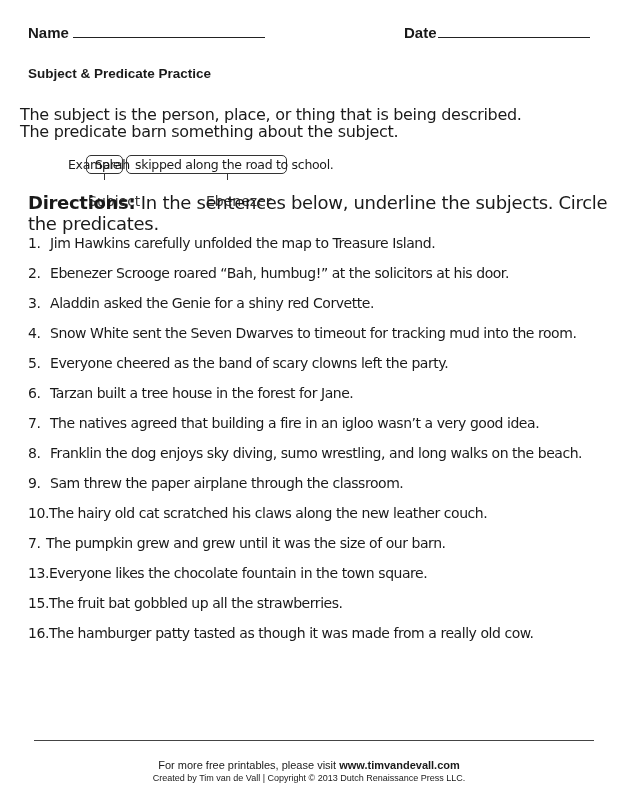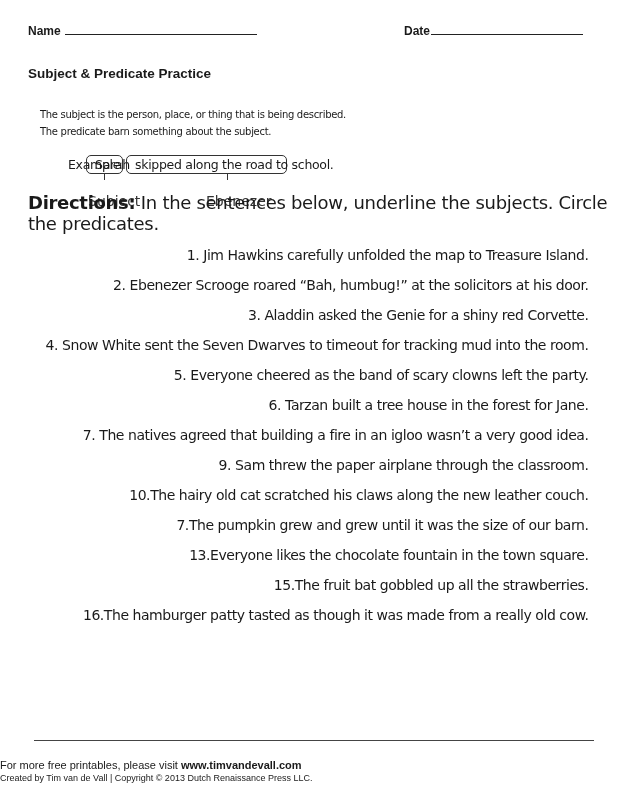--- a/index.html
+++ b/index.html
@@ -1,51 +1,51 @@
 <!DOCTYPE html>
 <html><head>
 <meta charset="utf-8">
 <style>
   html, body { margin: 0; padding: 0; background: #ffffff; }
   body { width: 618px; height: 800px; position: relative; overflow: hidden; color: #1a1a1a; }
   .sans { font-family: "Liberation Sans", sans-serif; }
   .body-font { font-family: "DejaVu Sans", sans-serif; }
 
-  .hdr { position: absolute; top: 24px; font-size: 12px; font-weight: bold; }
+  .hdr { position: absolute; top: 24px; font-size: 15px; font-weight: bold; }
   .hdr .line { display: inline-block; border-bottom: 1px solid #222; vertical-align: baseline; height: 10px; }
   #name-field { left: 28px; }
   #name-field .line { width: 192px; margin-left: 4px; }
   #date-field { left: 404px; }
   #date-field .line { width: 152px; margin-left: 1px; }
 
   #title { position: absolute; left: 28px; top: 66px; font-size: 13.5px; font-weight: bold; }
 
-  #defs { position: absolute; left: 40px; top: 106px; font-size: 10px; line-height: 17px; letter-spacing: -0.3px; }
+  #defs { position: absolute; left: 20px; top: 106px; font-size: 16px; line-height: 17px; letter-spacing: -0.3px; }
 
   #example { position: absolute; left: 28px; top: 155px; font-size: 12.5px; letter-spacing: -0.3px; height: 40px; width: 400px; }
   #example .lbl { position: absolute; left: 0; top: 2px; margin-left: 40px; }
   .box { position: absolute; top: 0; height: 19px; border: 1px solid #333; border-radius: 5px; box-sizing: border-box; padding: 1px 2px 0 8px; white-space: nowrap; }
   #subject-box { left: 58px; width: 37px; }
   #predicate-box { left: 98px; width: 161px; }
   .tick { position: absolute; top: 19px; width: 1px; height: 6px; background: #333; }
   #subject-tick { left: 76px; }
   #predicate-tick { left: 199px; }
   .cap { position: absolute; top: 38px; font-size: 14px; letter-spacing: 0; color: #333; }
   #subject-cap { left: 60px; }
   #predicate-cap { left: 178px; }
 
   #directions { position: absolute; left: 28px; top: 192px; font-size: 18px; letter-spacing: -0.3px; }
   #directions b { font-weight: bold; }
 
-  #sentences { position: absolute; left: 28px; top: 235px; margin: 12px; padding: 0; list-style: none; text-align: right; }
+  #sentences { position: absolute; left: 28px; top: 235px; margin: 0; padding: 0; list-style: none; }
   #sentences li { height: 30px; font-size: 14px; letter-spacing: -0.45px; white-space: nowrap; }
   #sentences .num { display: inline-block; min-width: 18px; }
 
   #footer-rule { position: absolute; left: 34px; top: 740px; width: 560px; height: 1px; background: #444; }
-  #footer { position: absolute; left: 0; width: 618px; top: 758px; }
+  #footer { position: absolute; left: 0; width: 618px; top: 758px; text-align: center; }
   #footer .l1 { font-size: 11px; line-height: 14px; }
   #footer .l1 b { font-weight: bold; }
   #footer .l2 { font-size: 9px; line-height: 12px; }
 </style>
 </head>
 <body>
 
 <div id="name-field" class="hdr sans">
   <span>Name</span><span class="line"></span>
 </div>
@@ -75,20 +75,21 @@
 </div>
 
 <ol id="sentences" class="body-font">
   <li><span class="num">1.</span> <span>Jim Hawkins carefully unfolded the map to Treasure Island.</span></li>
   <li><span class="num">2.</span> <span>Ebenezer Scrooge roared “Bah, humbug!” at the solicitors at his door.</span></li>
   <li><span class="num">3.</span> <span>Aladdin asked the Genie for a shiny red Corvette.</span></li>
   <li><span class="num">4.</span> <span>Snow White sent the Seven Dwarves to timeout for tracking mud into the room.</span></li>
   <li><span class="num">5.</span> <span>Everyone cheered as the band of scary clowns left the party.</span></li>
   <li><span class="num">6.</span> <span>Tarzan built a tree house in the forest for Jane.</span></li>
   <li><span class="num">7.</span> <span>The natives agreed that building a fire in an igloo wasn’t a very good idea.</span></li>
+  <li><span class="num">8.</span> <span>Franklin the dog enjoys sky diving, sumo wrestling, and long walks on the beach.</span></li>
   <li><span class="num">9.</span> <span>Sam threw the paper airplane through the classroom.</span></li>
   <li><span class="num">10.</span><span>The hairy old cat scratched his claws along the new leather couch.</span></li>
   <li><span class="num">7.</span><span>The pumpkin grew and grew until it was the size of our barn.</span></li>
   <li><span class="num">13.</span><span>Everyone likes the chocolate fountain in the town square.</span></li>
   <li><span class="num">15.</span><span>The fruit bat gobbled up all the strawberries.</span></li>
   <li><span class="num">16.</span><span>The hamburger patty tasted as though it was made from a really old cow.</span></li>
 </ol>
 
 <div id="footer-rule"></div>
 <div id="footer" class="sans">

